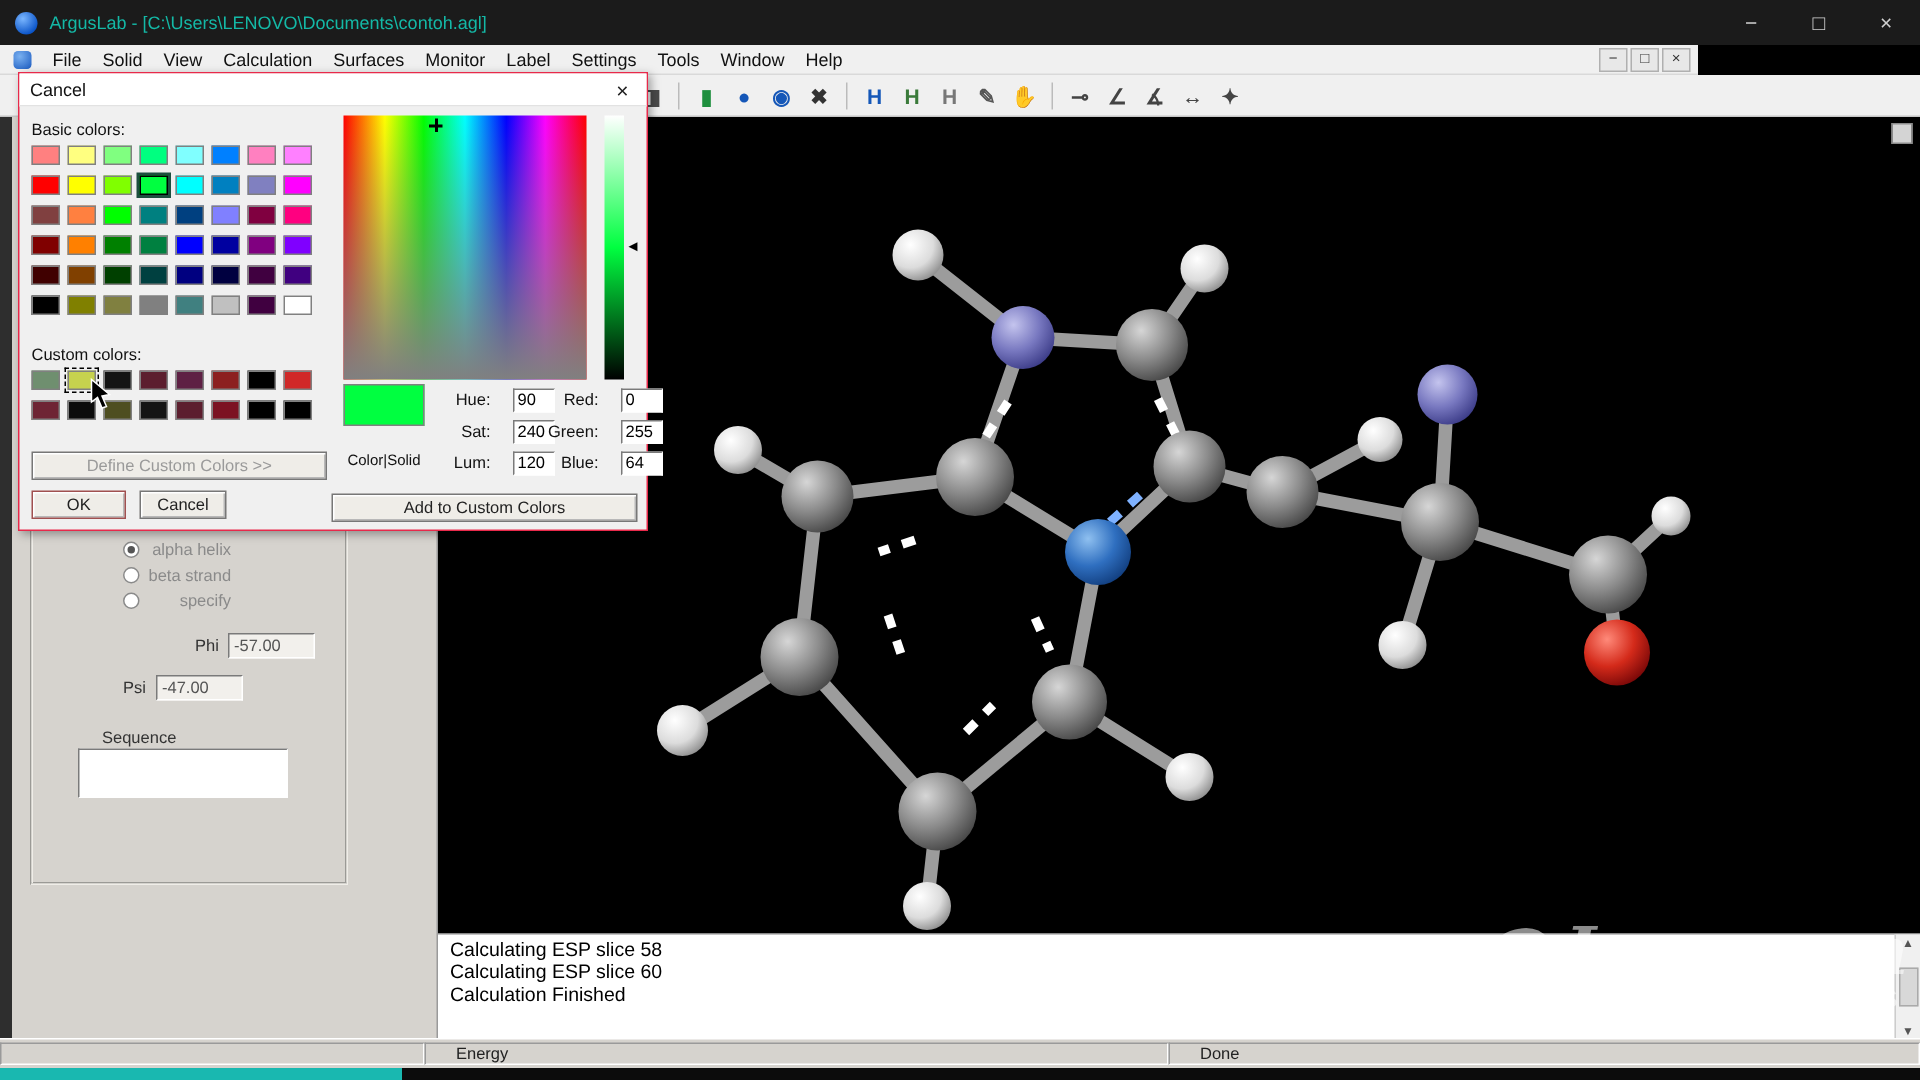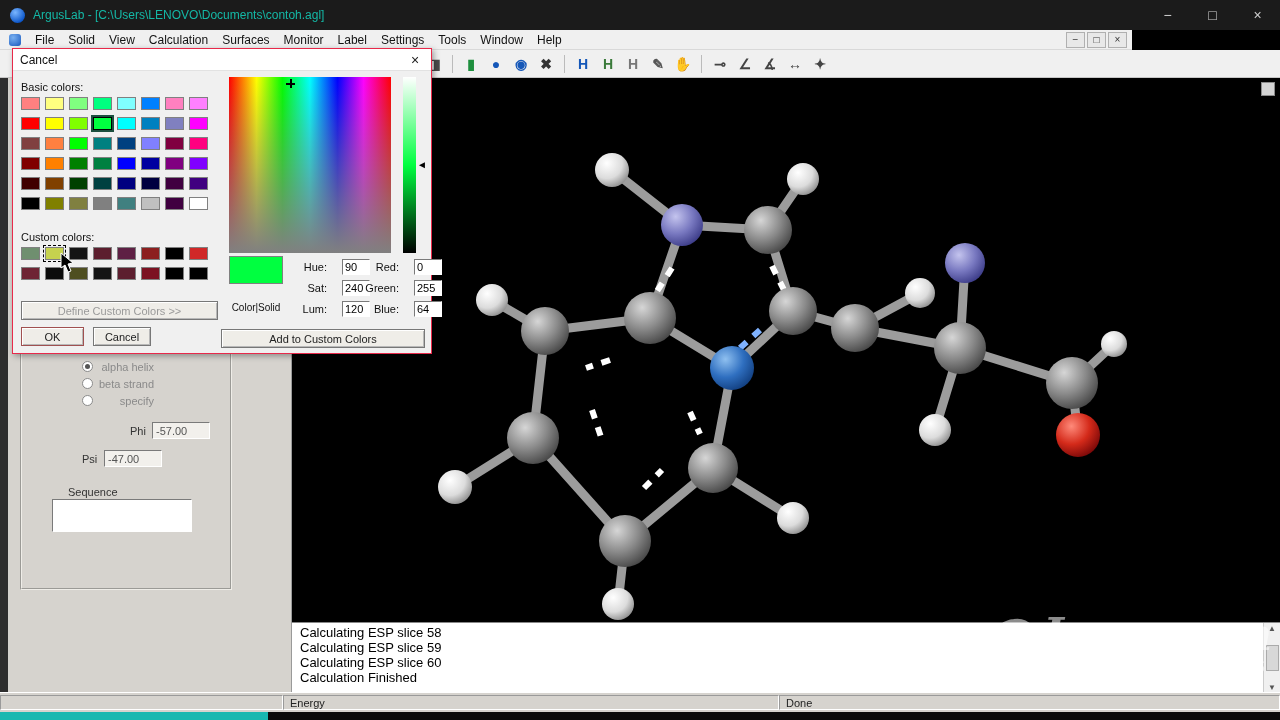--- a/index.html
+++ b/index.html
@@ -44,21 +44,21 @@
   .vp-corner { position:absolute; right:5px; top:4px; width:14px; height:14px; background:#d4d4d4; border:1px solid #8a8a8a; }
 
   
   .log-area { position:absolute; left:292px; top:622px; width:988px; height:70px; background:#fff; border-top:1px solid #888; }
   .log-lines { padding:2px 8px; font-size:13px; font-weight:normal; color:#000; line-height:15px; }
   .log-scrollbar { position:absolute; right:0; top:0; width:17px; height:70px; background:#f0f0f0; border-left:1px solid #ccc; display:flex; flex-direction:column; align-items:center; justify-content:space-between; padding:1px 0; font-size:8px; color:#555; }
   .scroll-thumb { width:13px; height:26px; background:#d8d8d8; border:1px solid #aaa; }
 
   
   .statusbar { position:absolute; left:0; top:692px; width:1280px; height:20px; background:#d6d3ce; display:flex; font-size:11px; color:#222; border-top:1px solid #fff; }
-  .sb-cell { border:1px solid; border-color:#9a9a9a #fff #fff #9a9a9a; margin:2px 0; padding:0 6px; line-height:14px; }
+  .sb-cell { border:1px solid; border-color:#9a9a9a #fff #fff #9a9a9a; margin:2px 0; padding:0 20px; line-height:14px; }
   .sb-left { width:283px; }
   .sb-energy { width:496px; }
   .sb-done { flex:1; }
 
   .bottom-strip { position:absolute; left:0; top:712px; width:1280px; height:8px; background:#0c0c0c; }
   .video-progress { width:268px; height:100%; background:#19b8b0; }
 
   
   .color-dialog { position:absolute; left:12px; top:48px; width:420px; height:306px; background:#f0f0f0; border:1px solid #e8294a; box-shadow:2px 2px 6px rgba(0,0,0,.35); z-index:40; font-size:11px; color:#111; }
   .dlg-titlebar { height:22px; background:#fff; border-bottom:1px solid #e2e2e2; display:flex; align-items:center; padding:0 7px; font-size:12px; }
@@ -280,21 +280,20 @@
         <circle cx="780" cy="305" r="26" fill="url(#g-C)"></circle>
         <circle cx="786" cy="357" r="22" fill="url(#g-O)"></circle>
         <circle cx="822" cy="266" r="13" fill="url(#g-H)"></circle>
       </svg>
     <div class="vp-corner"></div>
   </div>
 
   <div class="log-area">
     <div class="log-lines" id="log-lines">
         <div>Calculating ESP slice 58</div>
-        <div>Calculating ESP slice 59</div>
         <div>Calculating ESP slice 60</div>
         <div>Calculation Finished</div>
       </div>
     <div class="log-scrollbar">
       <span>▲</span>
       <span class="scroll-thumb"></span>
       <span>▼</span>
     </div>
   </div>
 

